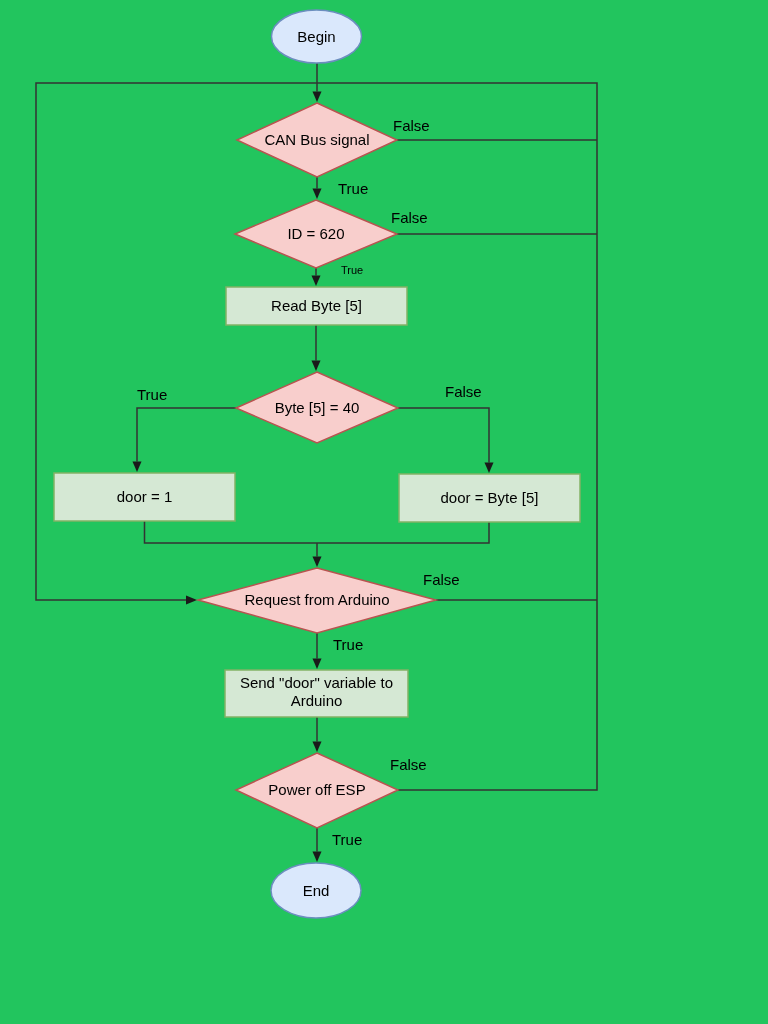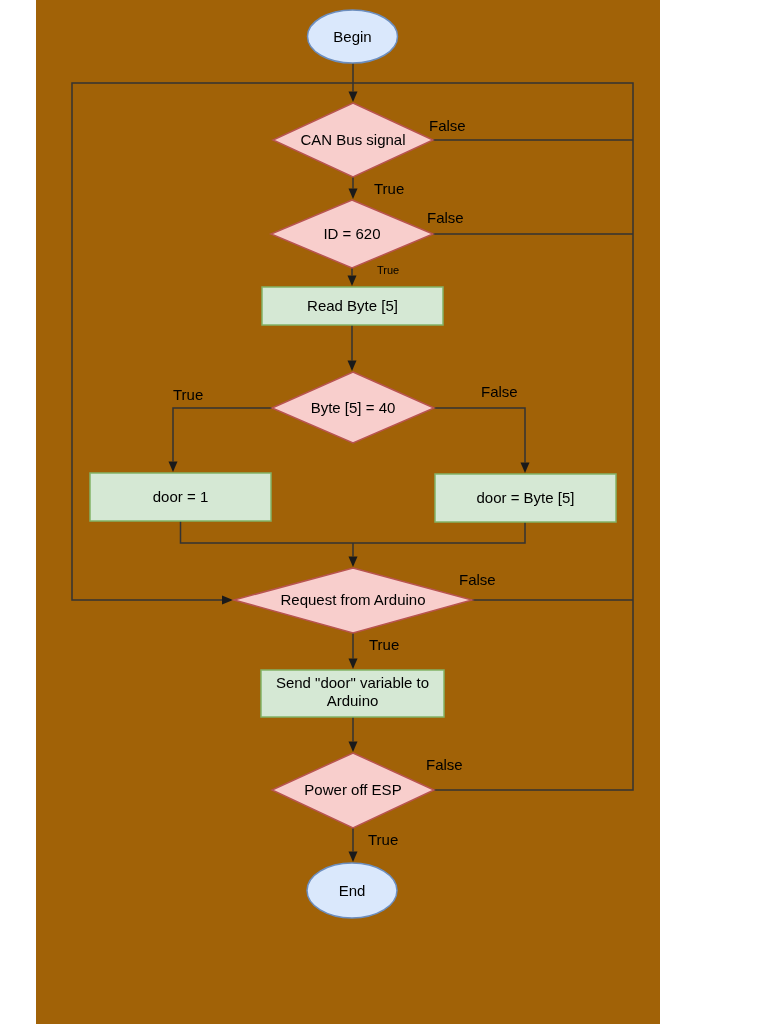--- a/index.html
+++ b/index.html
@@ -6,24 +6,23 @@
     margin: 0;
     padding: 0;
     background: #ffffff;
     width: 768px;
     height: 1024px;
     overflow: hidden;
     font-family: "Liberation Sans", sans-serif;
   }
   .canvas-wrap {
     position: relative;
-    width: 624px;
+    width: 768px;
     height: 1024px;
-    background: #a16207;
-    margin-left: 36px;
+    background: #22c55e;
   }
   svg text {
     font-family: "Liberation Sans", sans-serif;
     fill: #000000;
     font-size: 15px;
   }
   svg text.node-label { text-anchor: middle; }
   svg text.edge-label { text-anchor: start; }
   svg text.small { font-size: 11px; }
   .edge {

